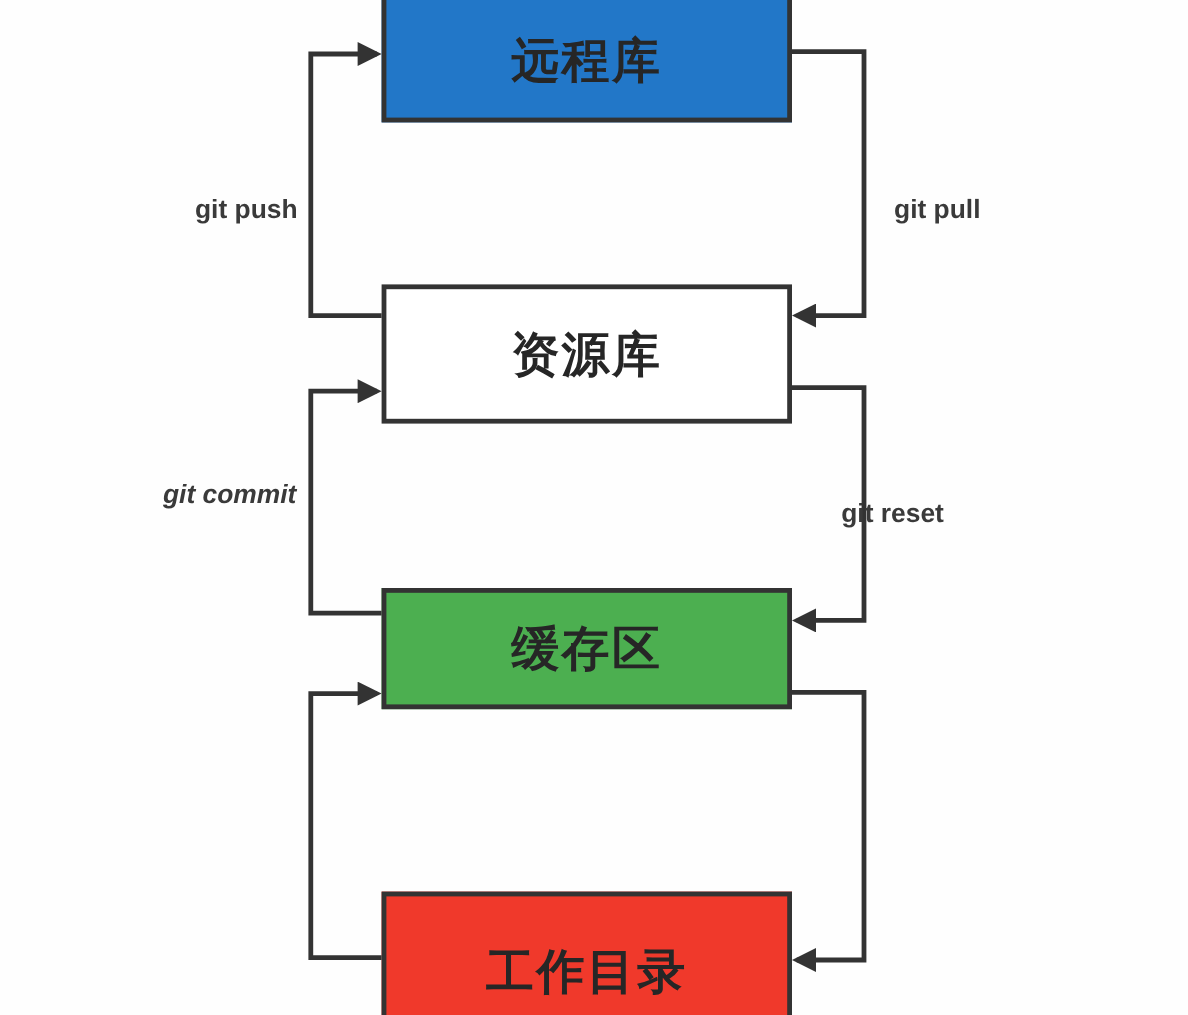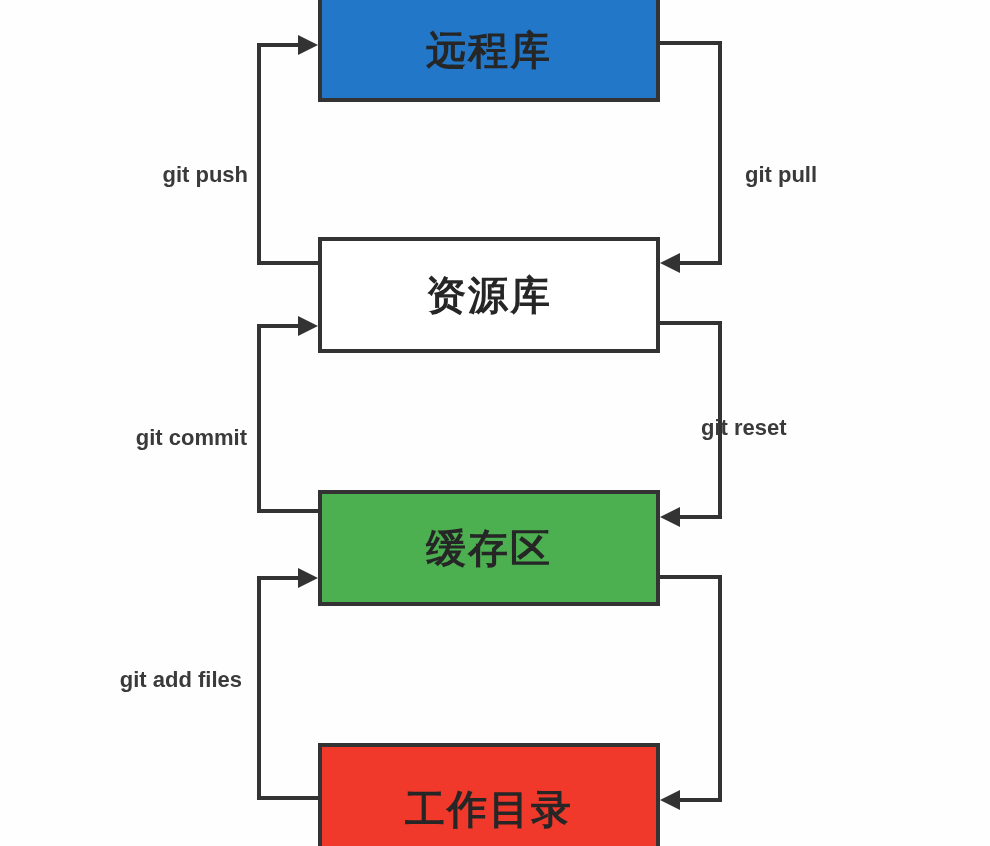--- a/index.html
+++ b/index.html
@@ -39,34 +39,34 @@
     align-items: center;
     justify-content: center;
     font-size: 40px;
     font-weight: 700;
     letter-spacing: 2px;
     color: #262626;
     z-index: 1;
   }
   .node-remote   { top: -36px; height: 138px; padding-top: 34px; }
   .node-repo     { top: 237px; height: 116px; }
-  .node-stage    { top: 490px; height: 116px; }
+  .node-stage    { top: 490px; height: 101px; }
   .node-workdir  { top: 743px; height: 132px; }
   .edge-label {
     position: absolute;
     font-size: 22px;
     line-height: 36px;
     font-weight: 700;
     color: #3a3a3a;
     white-space: nowrap;
     z-index: 3;
   }
   .edge-label.left-side  { text-align: right; }
   .lbl-push     { right: 742px; top: 157px; }
-  .lbl-commit   { right: 743px; top: 420px; }
+  .lbl-commit   { right: 743px; top: 394px; font-style: italic; }
   .lbl-add      { right: 748px; top: 662px; }
   .lbl-pull     { left: 733px; top: 157px; margin-left: 12px; }
   .lbl-reset    { left: 701px; top: 410px; }
   .lbl-checkout { left: 733px; top: 662px; }
 </style>
 </head>
 <body>
 
 <div id="stage">
 
@@ -97,15 +97,14 @@
   </div>
 
   <div class="node node-workdir" style="background: rgb(240, 57, 43);">
     <span>工作目录</span>
   </div>
 
   <div class="edge-label left-side lbl-push">git push</div>
   <div class="edge-label lbl-pull">git pull</div>
   <div class="edge-label left-side lbl-commit">git commit</div>
   <div class="edge-label lbl-reset">git reset</div>
-  <div class="edge-label left-side lbl-add">git add files</div>
 
 </div>
 
 </body></html>

